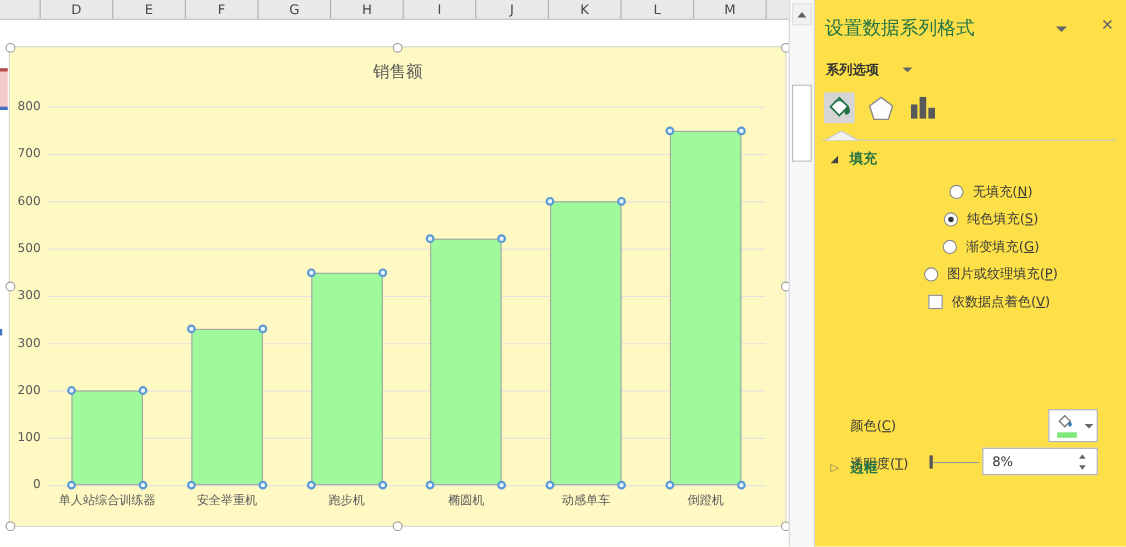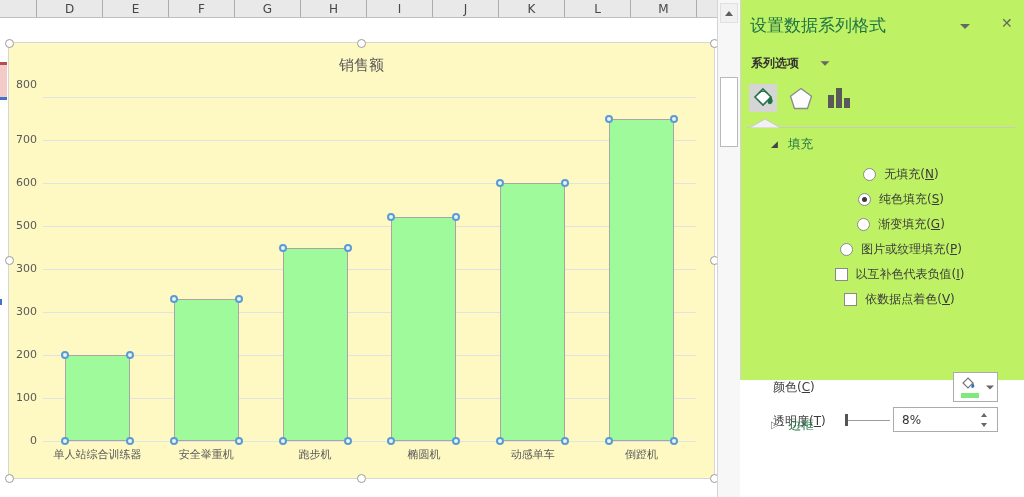--- a/index.html
+++ b/index.html
@@ -35,34 +35,34 @@
   .vscroll{position:absolute;left:717px;top:0;width:23px;height:497px;background:#F7F7F7;
            border-left:1px solid #D4D4D4;box-sizing:border-box;}
   .vscroll-btn{position:absolute;left:2px;top:3px;width:18px;height:20px;background:#F1F1F1;
                border:1px solid #E0E0E0;display:flex;align-items:center;justify-content:center;box-sizing:border-box;}
   .tri-up{width:0;height:0;border-left:4px solid transparent;border-right:4px solid transparent;
           border-bottom:5px solid #5E5E5E;}
   .vscroll-thumb{position:absolute;left:2px;top:77px;width:18px;height:70px;background:#FFFFFF;
                  border:1px solid #B9B9B9;box-sizing:border-box;}
 
   
-  .panel{position:absolute;left:740px;top:0;width:284px;height:380px;background:#bef264;
+  .panel{position:absolute;left:740px;top:0;width:284px;height:497px;background:#fde047;
          border-left:1px solid #D4D4D4;box-sizing:border-box;}
   .panel-title{position:absolute;left:9px;top:14px;font-size:17px;color:#217346;white-space:nowrap;}
   .tri-down{width:0;height:0;border-left:5px solid transparent;border-right:5px solid transparent;
             border-top:5px solid #666666;}
   .panel-dd{position:absolute;left:219px;top:24px;}
   .panel-close{position:absolute;left:260px;top:16px;font-size:14px;color:#666666;line-height:1;}
   .series-opt{position:absolute;left:10px;top:55px;font-size:12px;font-weight:bold;color:#333333;}
   .series-dd{position:absolute;left:79px;top:61px;transform:scale(.9);}
   .tab{position:absolute;display:flex;align-items:center;justify-content:center;}
   .tab.sel{background:#D5D5D5;}
   .notch-line{position:absolute;left:6px;top:127px;width:268px;height:1px;background:#C9C9C9;}
   .notch-svg{position:absolute;left:9px;top:118px;}
-  .section-hdr{position:absolute;font-size:12.5px;font-weight:normal;color:#217346;margin-left:16px;}
+  .section-hdr{position:absolute;font-size:12.5px;font-weight:bold;color:#217346;}
   .sec-marker{font-size:9px;margin-right:6px;position:relative;top:-1px;}
   .marker-exp{color:#444444;}
   .marker-col{color:#7A7A7A;}
   .fill-options{position:absolute;left:0;top:162px;width:284px;}
   .opt-row{height:25px;display:flex;align-items:center;padding-left:36px;justify-content:center;}
   .opt-row.cb{padding-left:33px;}
   .radio{width:13px;height:13px;border:1px solid #8A8A8A;border-radius:50%;background:#FFFFFF;
          position:relative;flex:none;box-sizing:border-box;}
   .radio.sel::after{content:"";position:absolute;left:3px;top:3px;width:5px;height:5px;
          border-radius:50%;background:#3A3A3A;}
@@ -118,21 +118,21 @@
       <div class="ylabel" style="left: 0px; top: 262px;">300</div>
       <div class="gridline" style="left: 34px; width: 653px; top: 226px;"></div>
       <div class="ylabel" style="left: 0px; top: 219px;">300</div>
       <div class="gridline" style="left: 34px; width: 653px; top: 183px;"></div>
       <div class="ylabel" style="left: 0px; top: 176px;">500</div>
       <div class="gridline" style="left: 34px; width: 653px; top: 140px;"></div>
       <div class="ylabel" style="left: 0px; top: 133px;">600</div>
       <div class="gridline" style="left: 34px; width: 653px; top: 97px;"></div>
       <div class="ylabel" style="left: 0px; top: 90px;">700</div>
       <div class="gridline" style="left: 34px; width: 653px; top: 54px;"></div>
-      <div class="ylabel" style="left: 0px; top: 35px; text-align: right;">800</div>
+      <div class="ylabel" style="left: 0px; top: 47px; text-align: right;">800</div>
       <div class="bar" style="left: 55.9167px; top: 312px; width: 65px; height: 86px;"></div>
       <div class="dp-handle" style="left: 51.9167px; top: 308px;"></div>
       <div class="dp-handle" style="left: 116.917px; top: 308px;"></div>
       <div class="dp-handle" style="left: 51.9167px; top: 394px;"></div>
       <div class="dp-handle" style="left: 116.917px; top: 394px;"></div>
       <div class="xlabel" style="left: 33.4167px; top: 404px; font-family: Liberation Serif, serif;">单人站综合训练器</div>
       <div class="bar" style="left: 164.75px; top: 256.1px; width: 65px; height: 141.9px;"></div>
       <div class="dp-handle" style="left: 160.75px; top: 252.1px;"></div>
       <div class="dp-handle" style="left: 225.75px; top: 252.1px;"></div>
       <div class="dp-handle" style="left: 160.75px; top: 394px;"></div>
@@ -228,24 +228,20 @@
         <div class="opt-row">
           <div class="radio"></div>
           <div class="opt-label">渐变填充(<u>G</u>)</div>
         </div>
         <div class="opt-row">
           <div class="radio"></div>
           <div class="opt-label">图片或纹理填充(<u>P</u>)</div>
         </div>
         <div class="opt-row cb">
           <div class="checkbox"></div>
-          <div class="opt-label">以互补色代表负值(<u>I</u>)</div>
-        </div>
-        <div class="opt-row cb">
-          <div class="checkbox"></div>
           <div class="opt-label">依数据点着色(<u>V</u>)</div>
         </div>
       </div>
 
     <div class="inline-label" style="left:32px;top:379px;">颜色(<u>C</u>)</div>
     <div class="color-btn">
       <svg width="14" height="14" viewBox="0 0 14 14" style="position:absolute;left:7px;top:4px;">
         <path d="M7 1 L12 6 L7 11 L2 6 Z" fill="#FFFFFF" stroke="#777777" stroke-width="1.2"></path>
         <path d="M12 6 C13.6 8 13.8 9.6 12.6 10.6 C11.4 11.5 10 10.6 10.3 9 C10.5 7.9 11.4 6.8 12 6 Z" fill="#2E75B6"></path>
       </svg>

